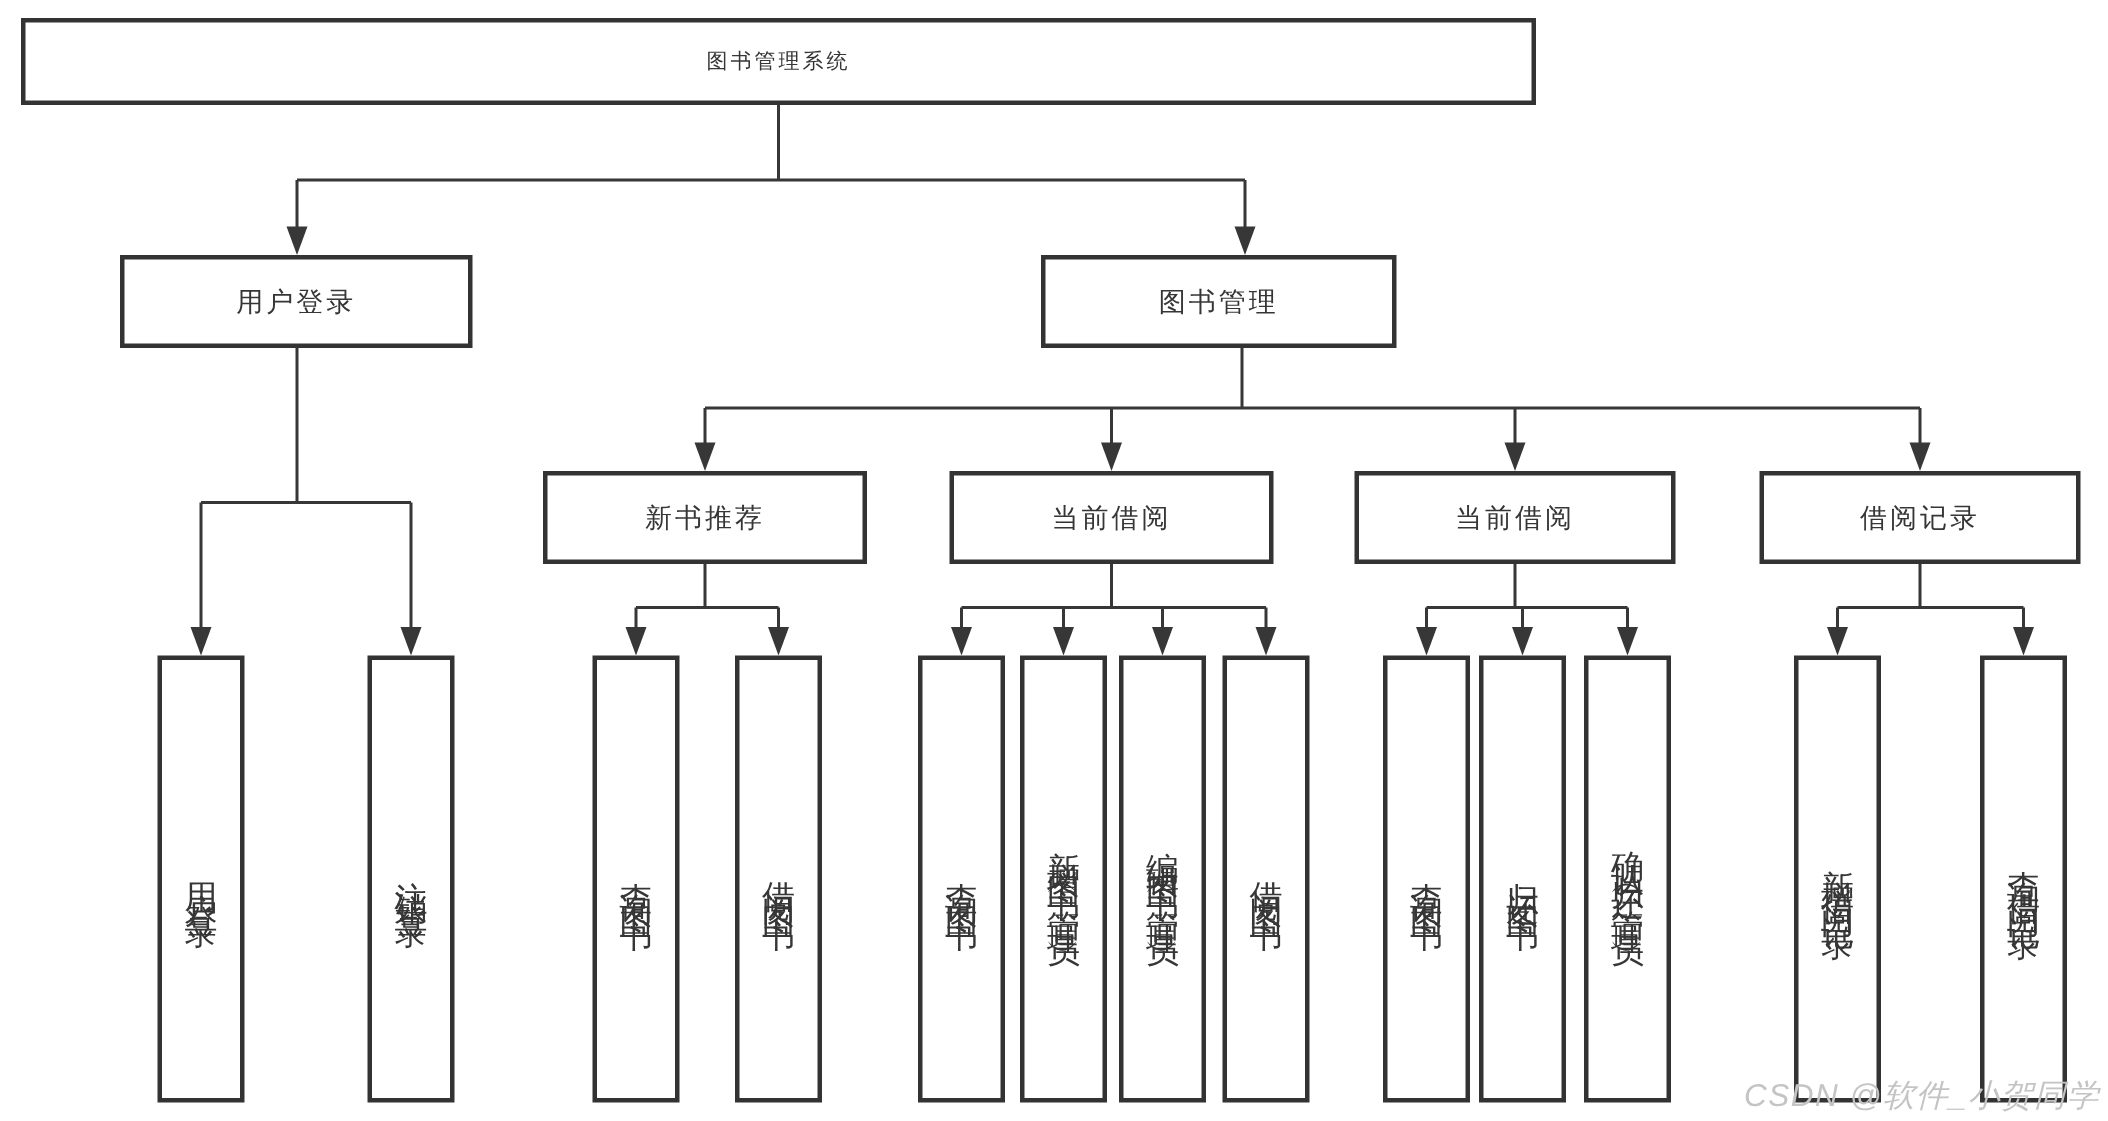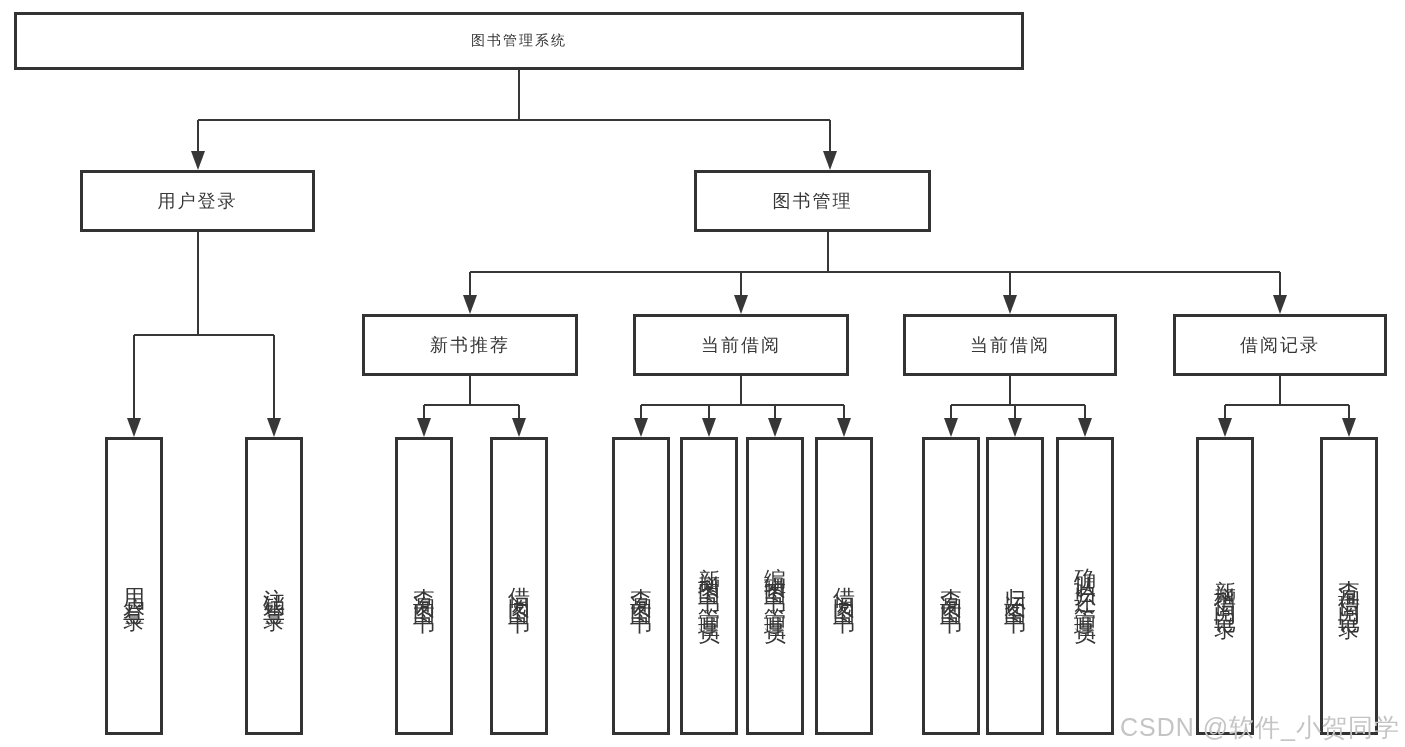--- a/index.html
+++ b/index.html
@@ -14,21 +14,21 @@
     display:flex;align-items:center;justify-content:center;
   }
   .lv1{font-size:14px;letter-spacing:2px;font-family:Liberation Serif, serif;}
   .hbox{font-size:18px;letter-spacing:2px;}
   .vbox span{
     writing-mode:vertical-rl;text-orientation:mixed;
     font-size:22px;letter-spacing:8px;line-height:1;
   }
   .watermark{
     position:absolute;z-index:3;right:5px;bottom:3px;
-    color:#c4c4c4;font-size:25px;letter-spacing:1px;white-space:nowrap;
+    color:#c4c4c4;font-size:21px;letter-spacing:1px;white-space:nowrap;font-style:italic;
   }
 </style>
 </head>
 <body>
 
 <div id="canvas">
 
   <svg id="wires" width="1405" height="747" viewBox="0 0 1405 747">
 
     <g stroke="#373737" stroke-width="2" fill="none">

